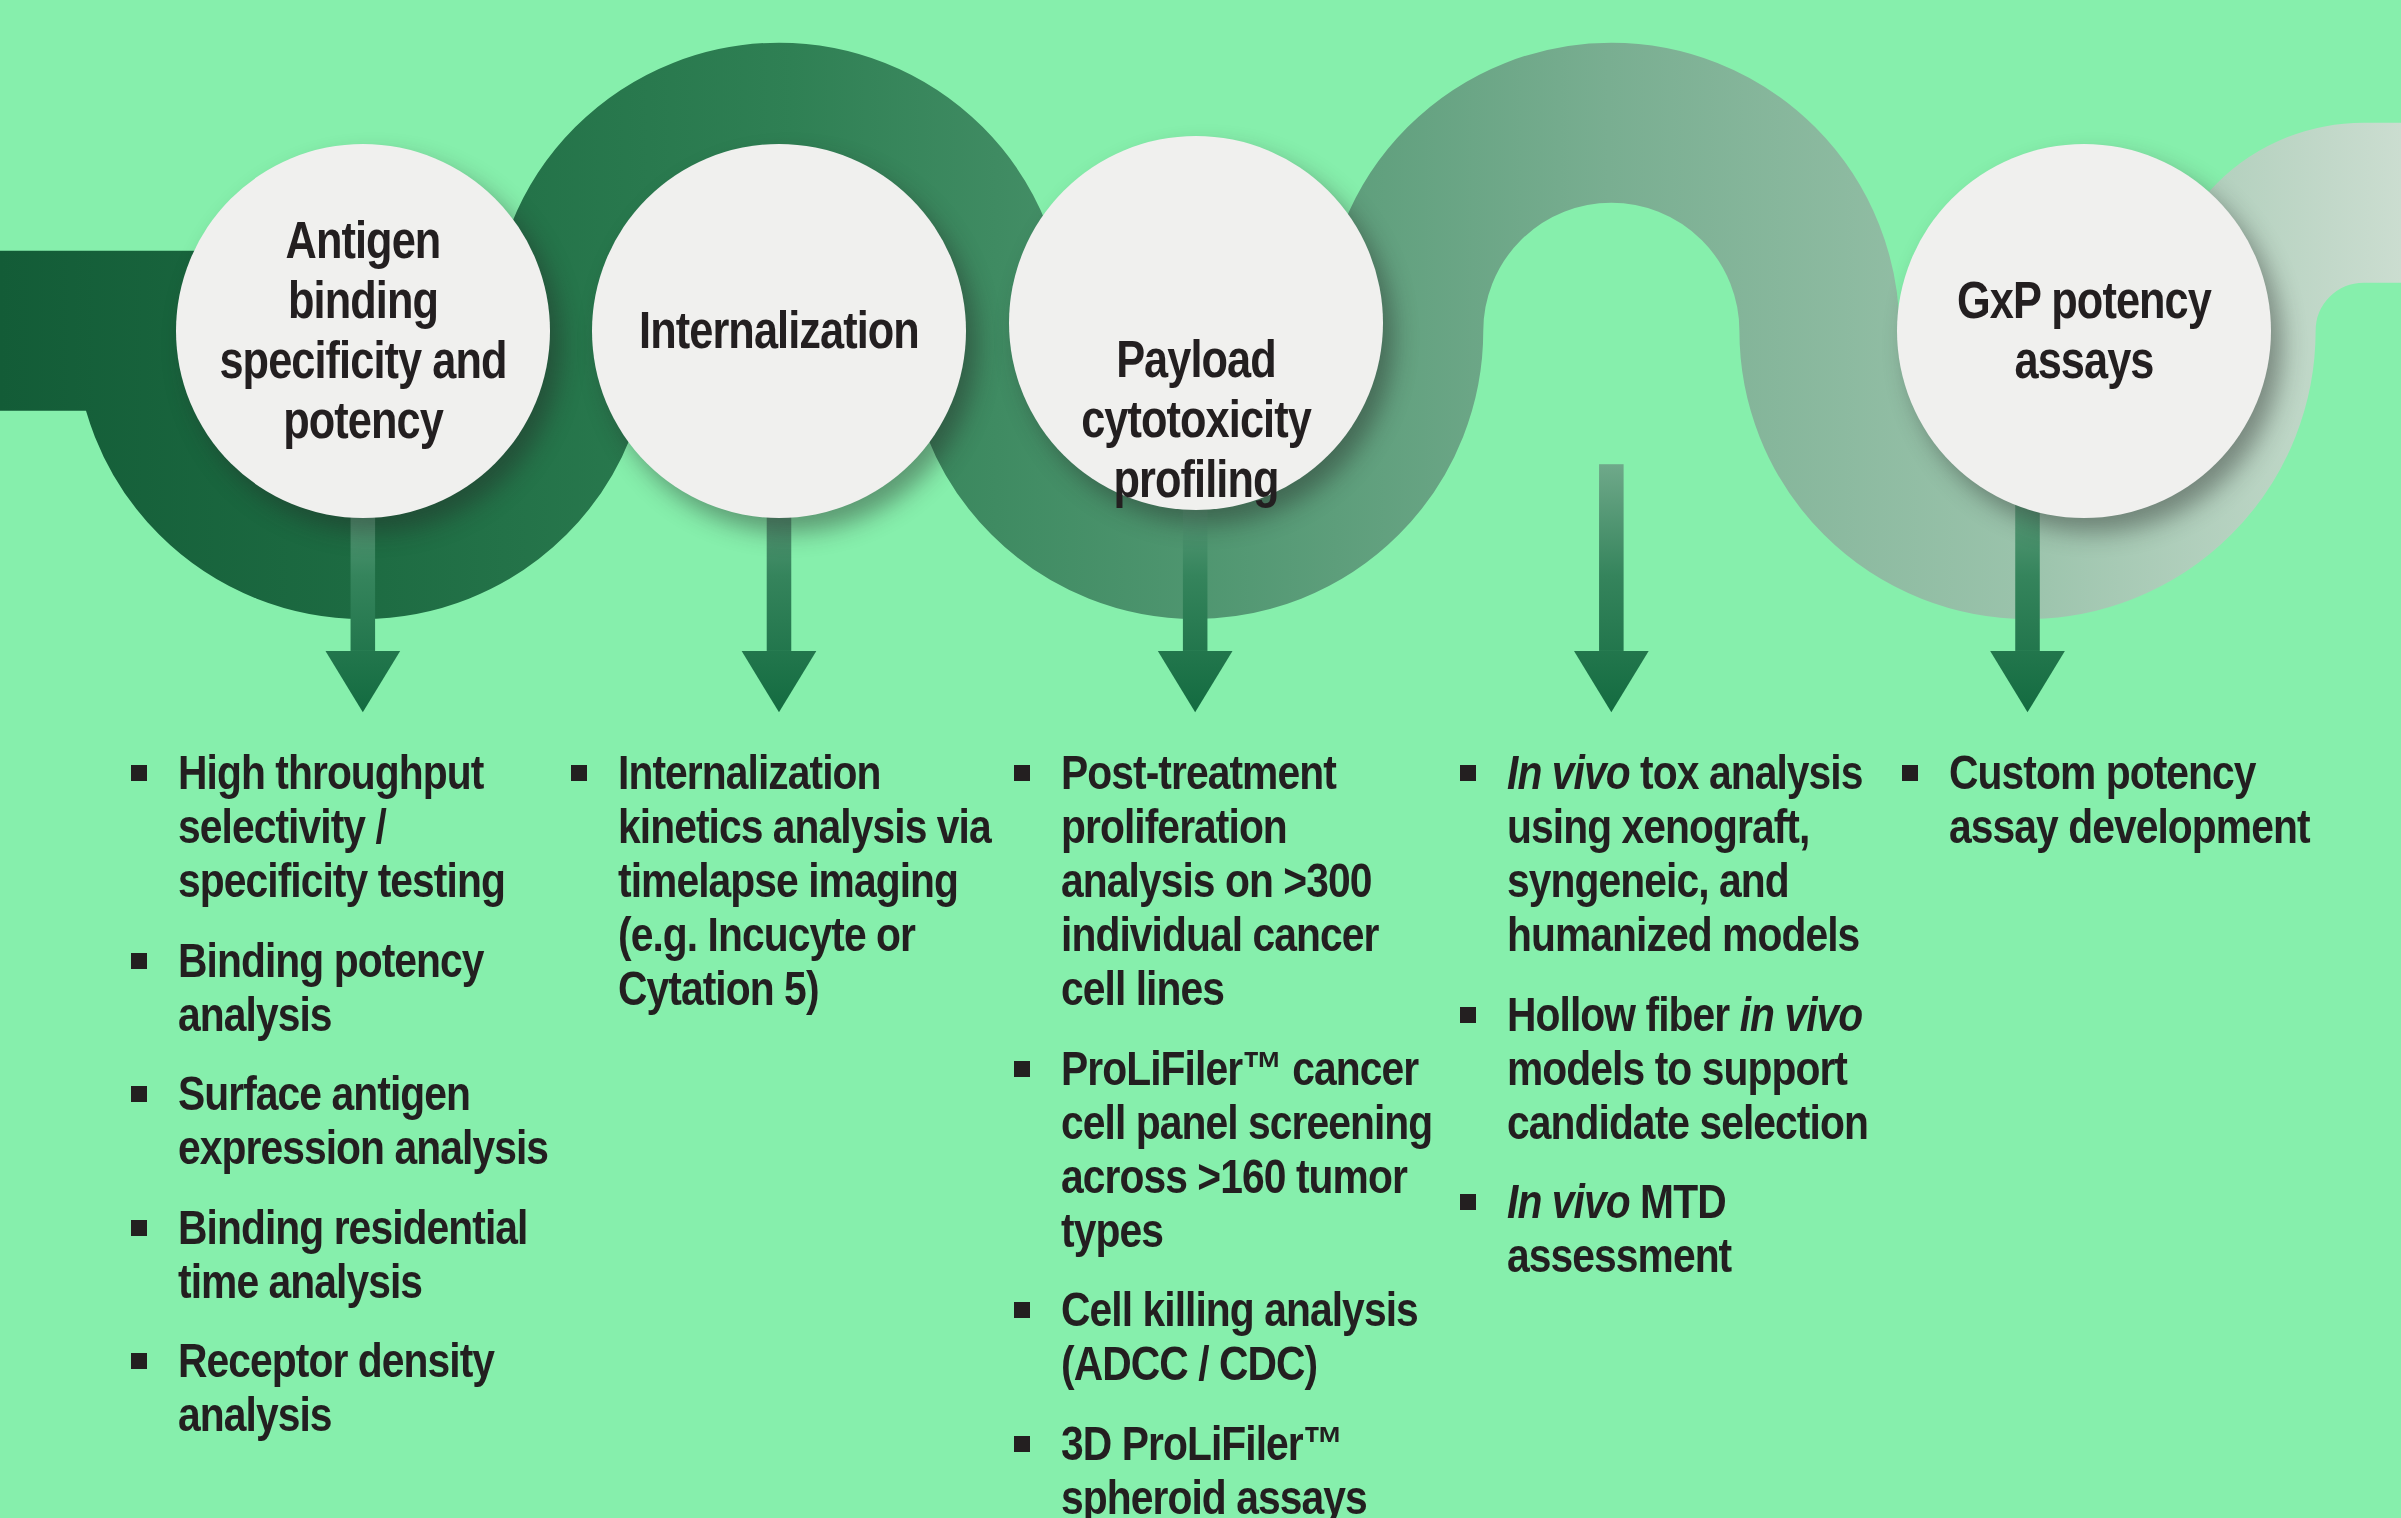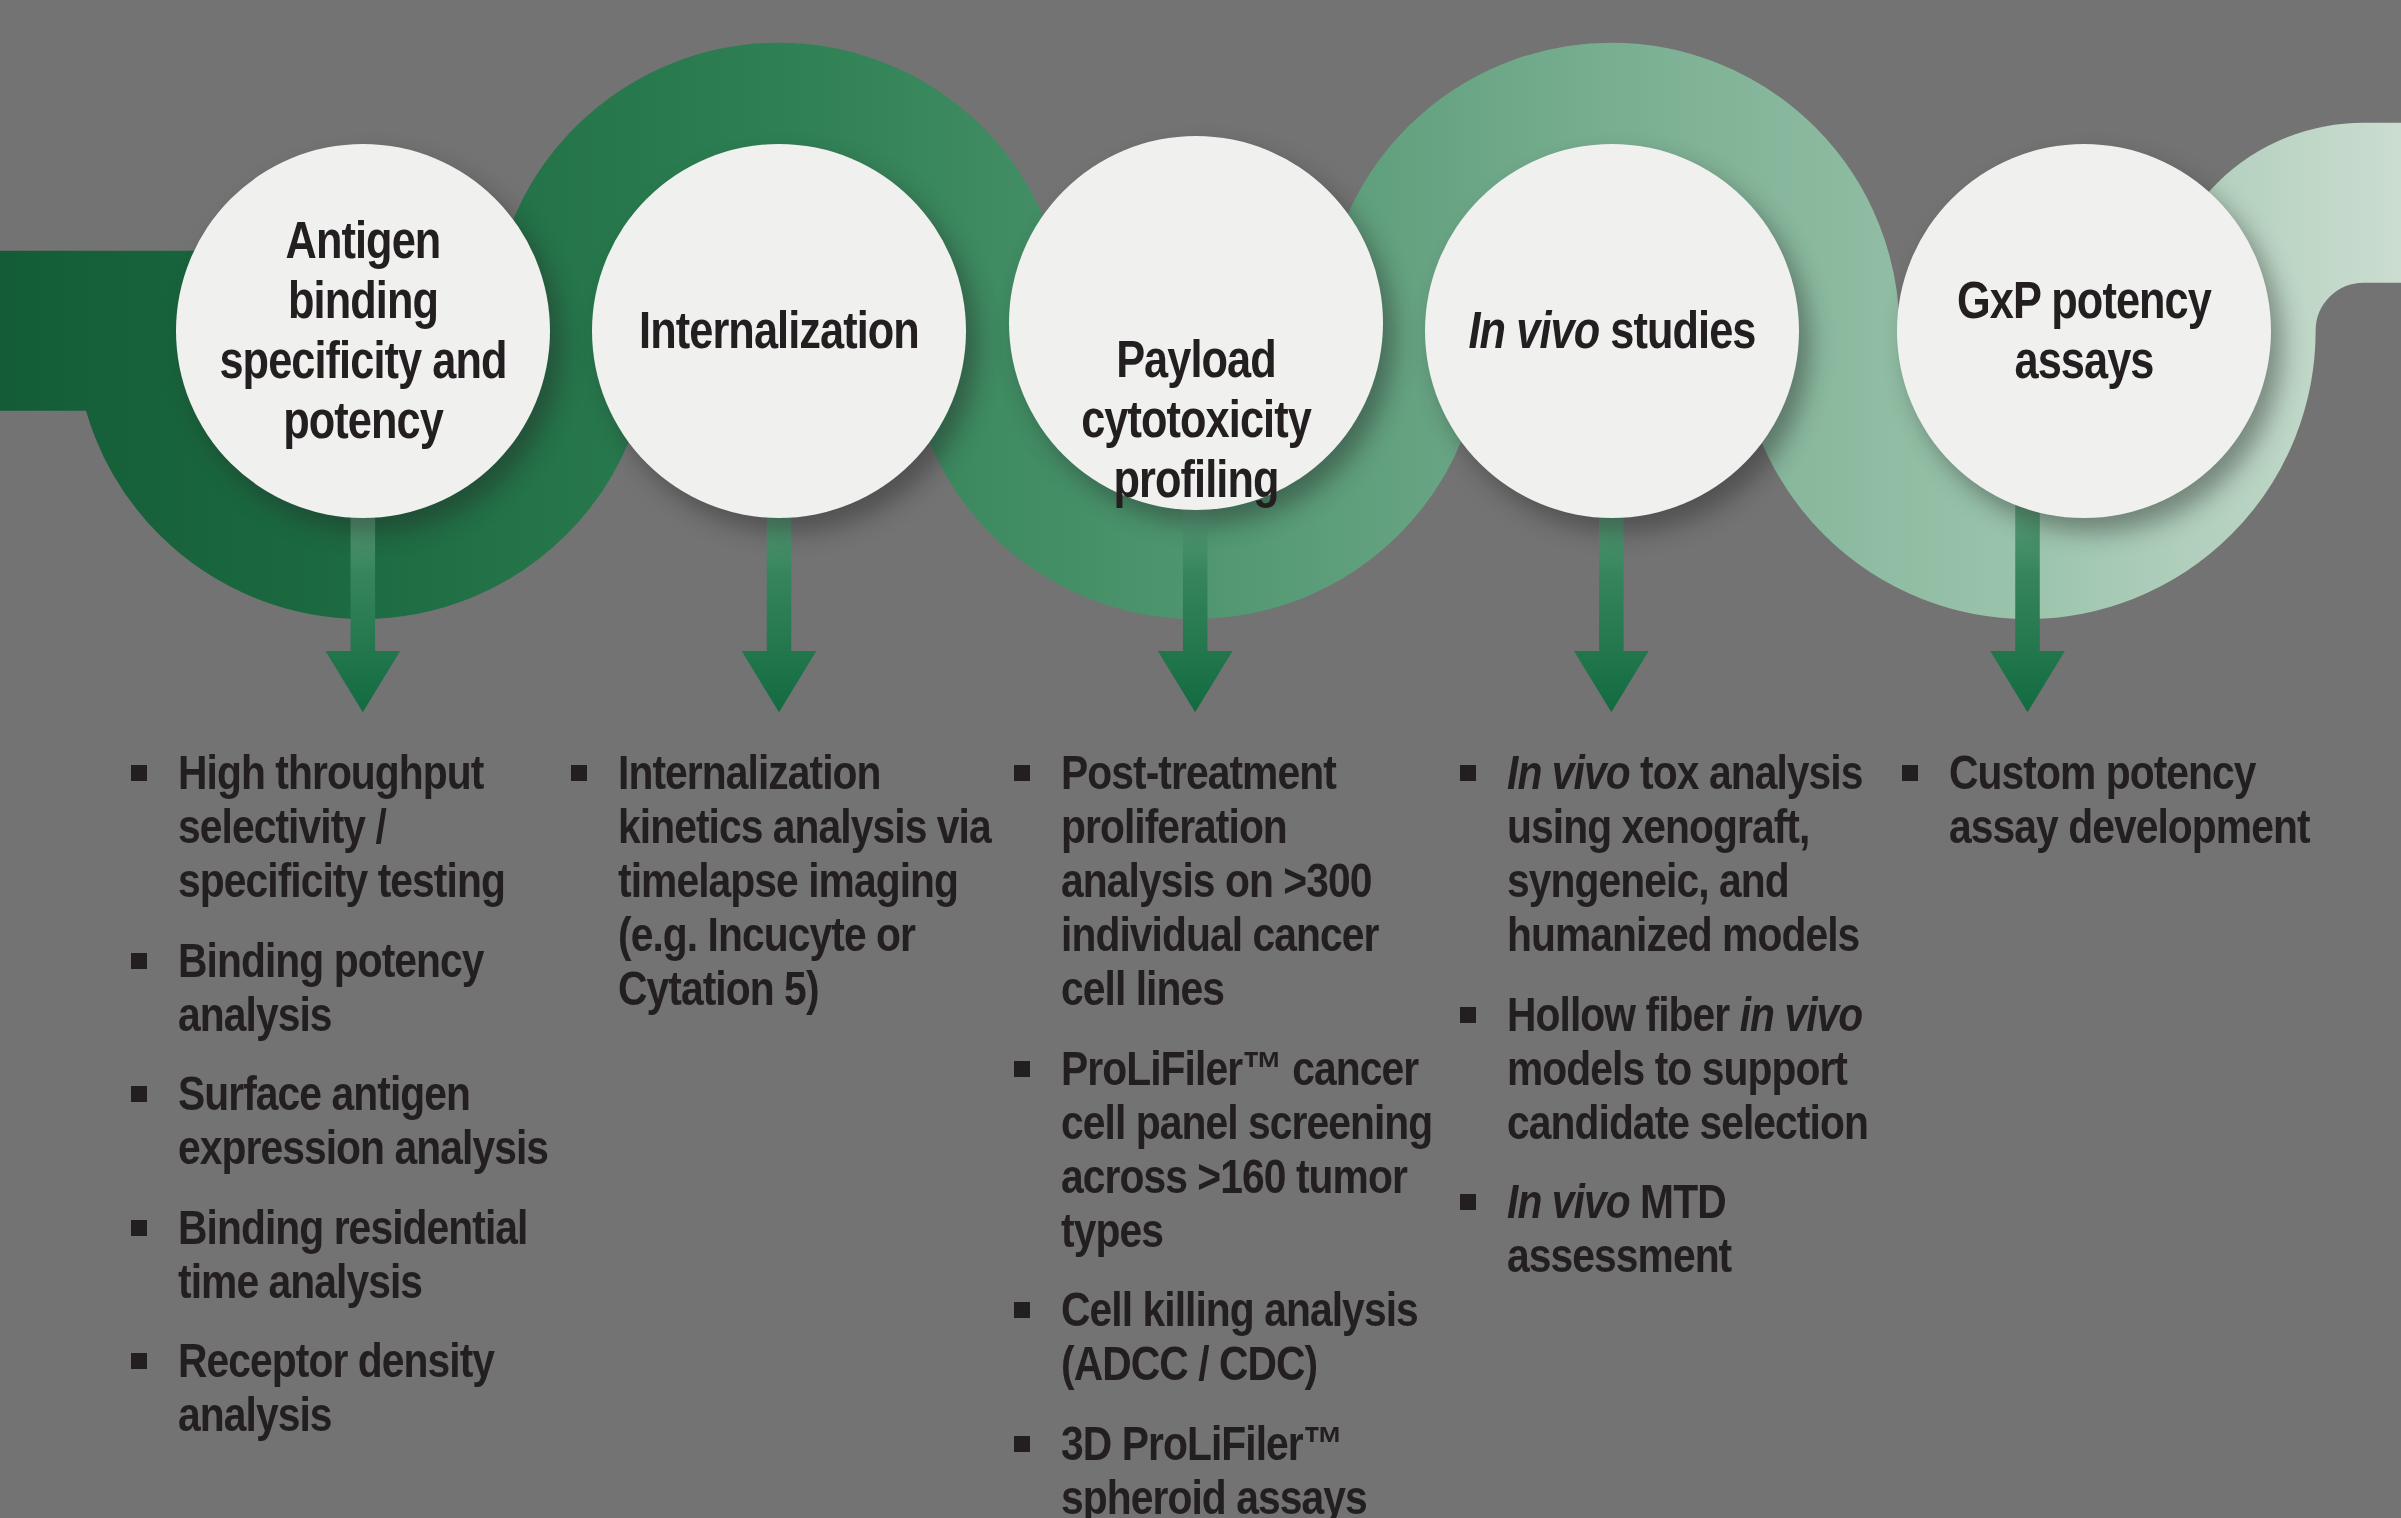--- a/index.html
+++ b/index.html
@@ -1,16 +1,16 @@
 <!DOCTYPE html>
 <html style="font-size:8.5px"><head>
 <meta charset="utf-8">
 <style>
   html,body{margin:0;padding:0;background:#ffffff;}
-  .page{position:relative;width:2401px;height:1518px;overflow:hidden;background:#737373;
+  .page{position:relative;width:2401px;height:1518px;overflow:hidden;background:#86efac;
         font-family:"Liberation Sans","DejaVu Sans",sans-serif;color:#231f20;}
   .ribbon-svg{position:absolute;left:0;top:0;width:2401px;height:1518px;z-index:1;}
   .stage-circle{position:absolute;width:374px;height:374px;border-radius:50%;
         background:#f0f0ee;z-index:3;display:flex;align-items:center;justify-content:center;
         box-shadow:10.7px 14px 23.5px rgba(35,35,35,0.42);}
   .stage-title{font-weight:bold;font-size:51px;line-height:60px;letter-spacing:-1.1px;
         text-align:center;white-space:pre-line;transform:scaleX(0.85);transform-origin:center center;
         width:406px;color:#231f20;}
   .col{position:absolute;top:746px;z-index:4;}
   .bullet-item{display:flex;align-items:flex-start;margin:0 0 25.6px 0;gap:17px;}
@@ -80,23 +80,20 @@
 potency</span></div>
   </div>
   <div class="stage-circle" style="left:592px;top:144px;justify-content:flex-end;">
     <div class="stage-title"><span>Internalization</span></div>
   </div>
   <div class="stage-circle" style="left:1009px;top:136px;align-items:flex-end;">
     <div class="stage-title"><span>Payload
 cytotoxicity
 profiling</span></div>
   </div>
-  <div class="stage-circle" style="left:1425px;top:144px;">
-    <div class="stage-title"><span class="it">In vivo</span><span> studies</span></div>
-  </div>
   <div class="stage-circle" style="left:1897px;top:144px;">
     <div class="stage-title"><span>GxP potency
 assays</span></div>
   </div>
 
   <div class="col" style="left:131px;">
       <div class="bullet-item">
         <div class="bullet-marker"></div>
         <div class="bullet-text"><span>High throughput selectivity / specificity testing</span></div>
       </div>

